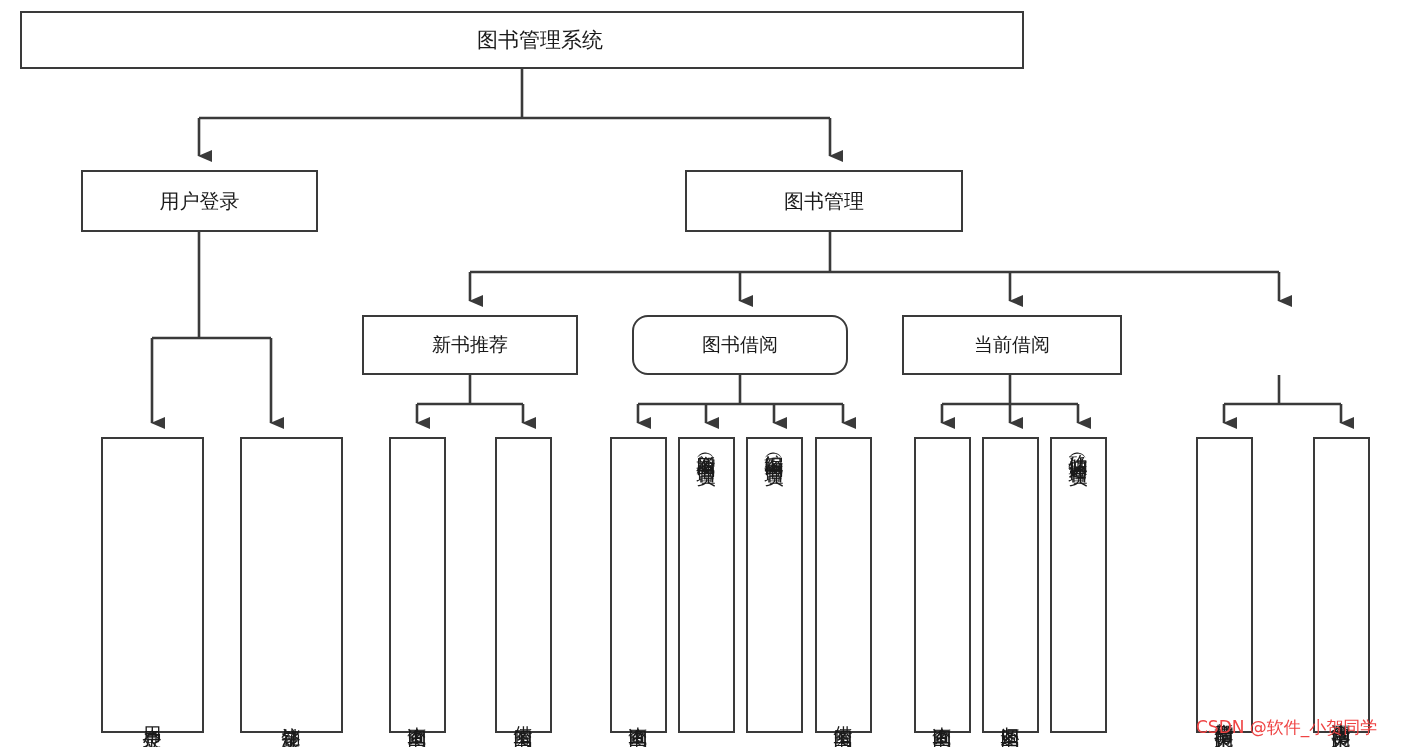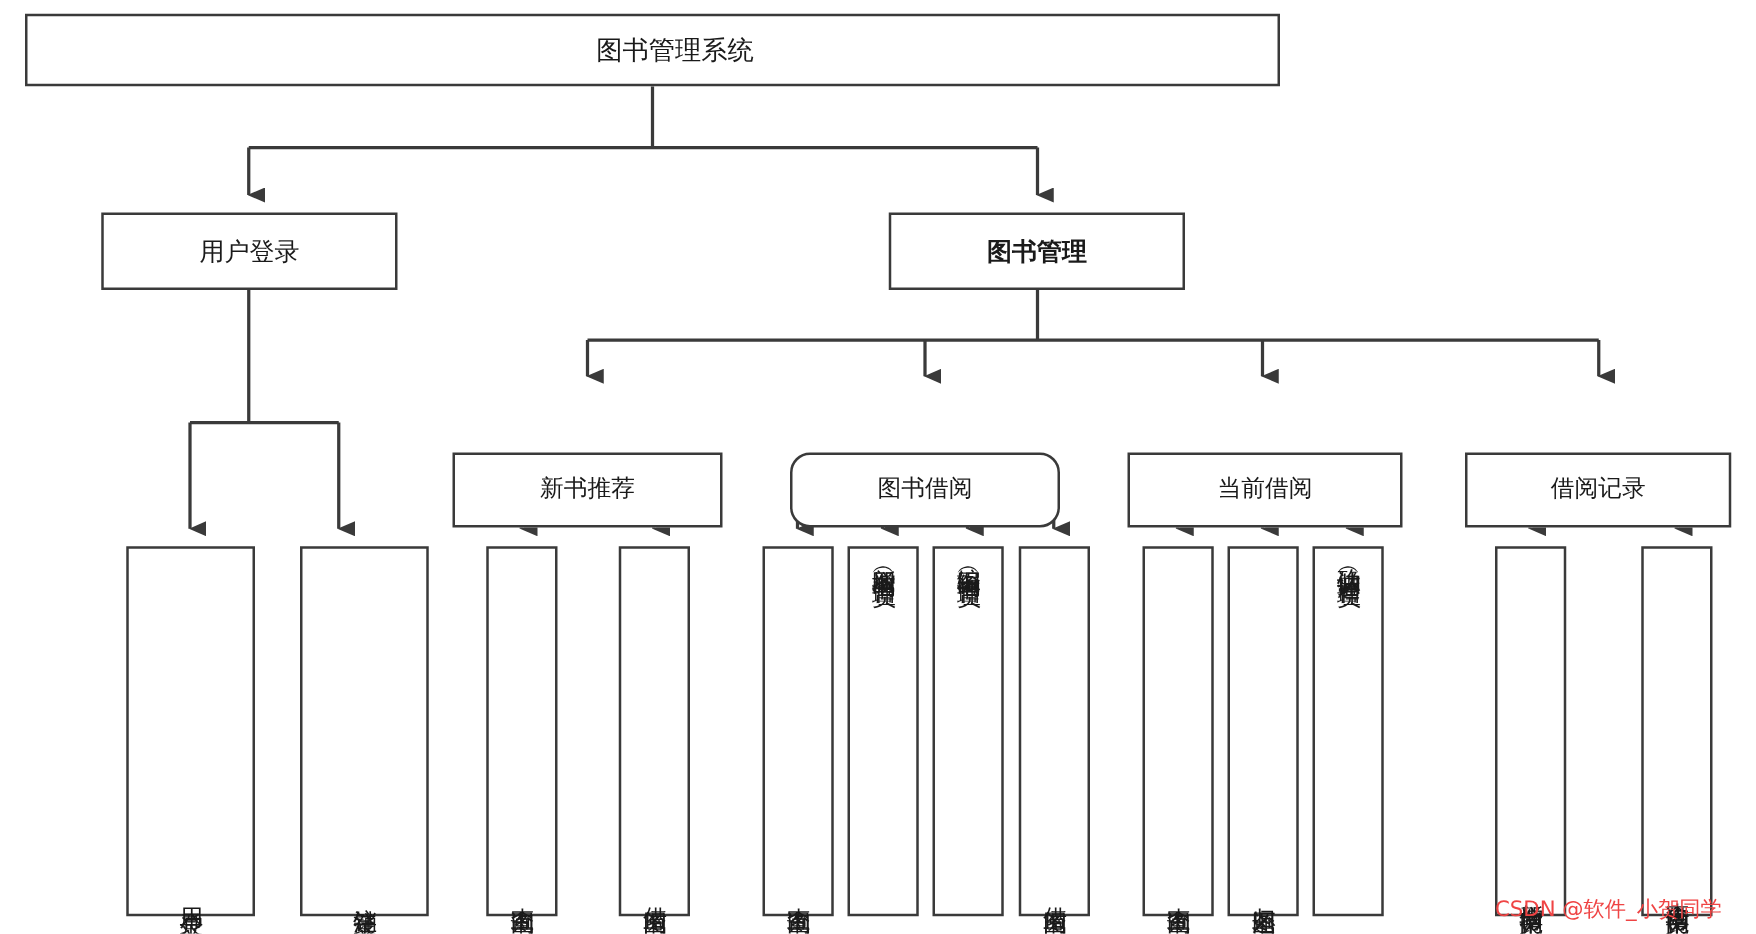--- a/index.html
+++ b/index.html
@@ -28,21 +28,21 @@
     box-sizing: border-box;
     border: 2px solid #3a3a3a;
     background: #ffffff;
     display: flex;
     align-items: center;
     justify-content: center;
     color: #1a1a1a;
   }
   .node.root      { font-size: 21px; padding-left: 36px; }
   .node.tier2     { font-size: 20px; }
-  .node.tier3     { font-size: 19px; margin-top: 47px; }
+  .node.tier3     { font-size: 19px; }
   .node-label {
     line-height: 1.15;
     white-space: nowrap;
   }
   
   .node.leaf {
     align-items: flex-end;
     justify-content: center;
     padding-bottom: 12px;
   }
@@ -125,35 +125,32 @@
     </g>
   </svg>
 
   <div class="node root" style="left:20px; top:11px; width:1004px; height:58px;">
     <span class="node-label">图书管理系统</span>
   </div>
 
   <div class="node tier2" style="left:81px; top:170px; width:237px; height:62px;">
     <span class="node-label">用户登录</span>
   </div>
-  <div class="node tier2" style="left:711px; top:170px; width:237px; height:62px;font-weight:bold;">
+  <div class="node tier2" style="left:685px; top:170px; width:278px; height:62px;">
     <span class="node-label">图书管理</span>
   </div>
 
   <div class="node tier3" style="left:362px; top:315px; width:216px; height:60px;">
     <span class="node-label">新书推荐</span>
   </div>
   <div class="node tier3" style="left:632px; top:315px; width:216px; height:60px;border-radius:16px;">
     <span class="node-label">图书借阅</span>
   </div>
   <div class="node tier3" style="left:902px; top:315px; width:220px; height:60px;">
     <span class="node-label">当前借阅</span>
-  </div>
-  <div class="node tier3" style="left:1172px; top:315px; width:213px; height:60px;">
-    <span class="node-label">借阅记录</span>
   </div>
 
   <div class="node leaf" style="left:101px; top:437px; width:103px; height:296px;">
     <span class="node-label">用户登录</span>
   </div>
   <div class="node leaf" style="left:240px; top:437px; width:103px; height:296px;">
     <span class="node-label">注销登录</span>
   </div>
 
   <div class="node leaf" style="left:389px; top:437px; width:57px; height:296px;">

